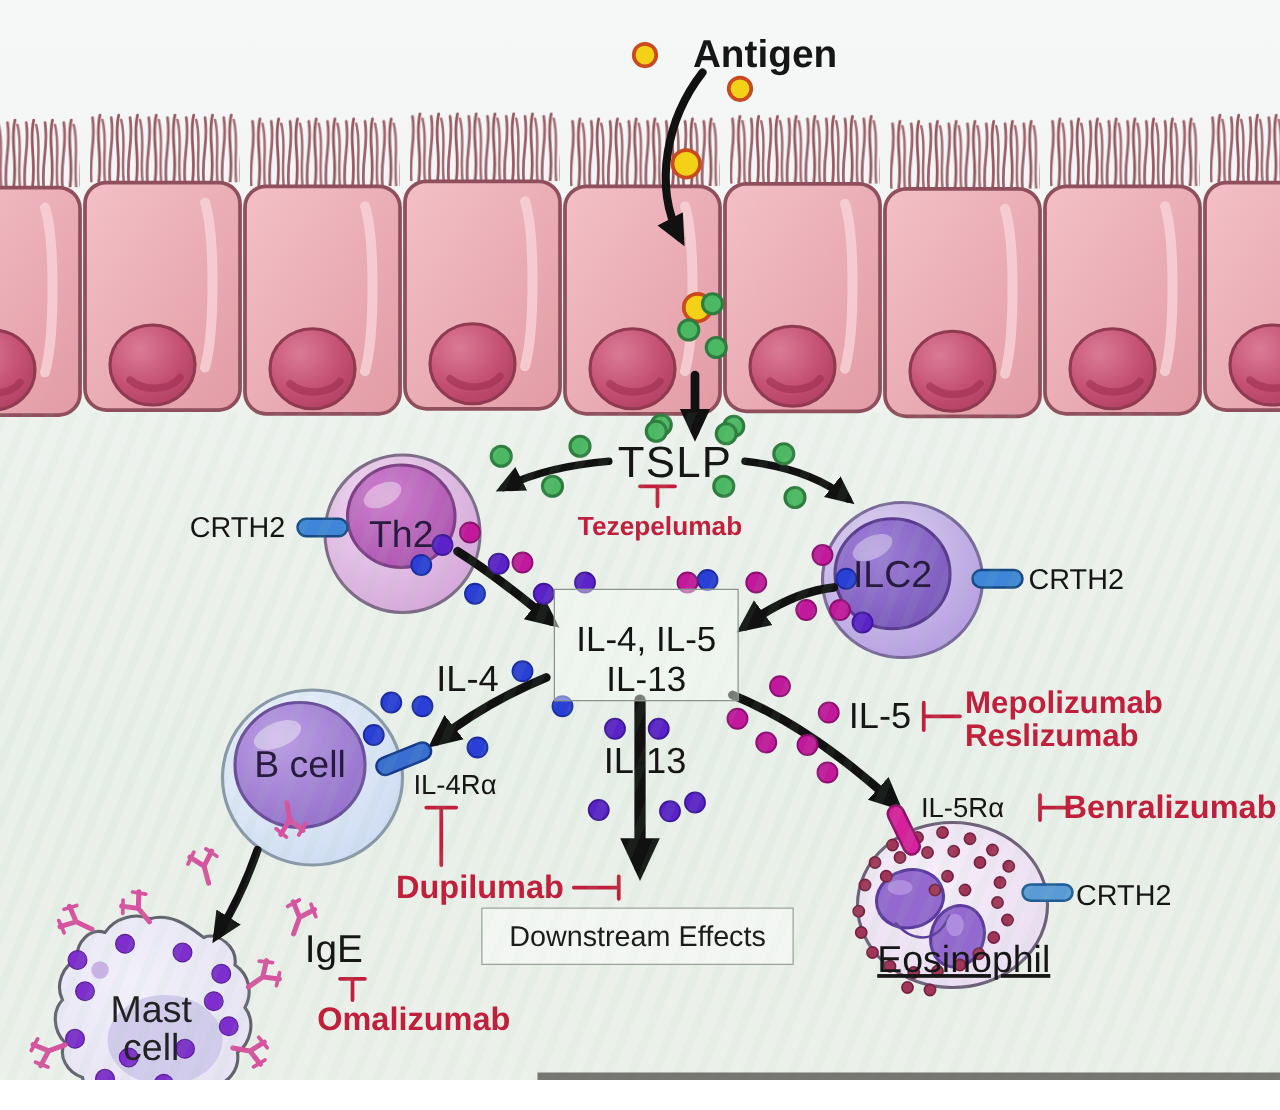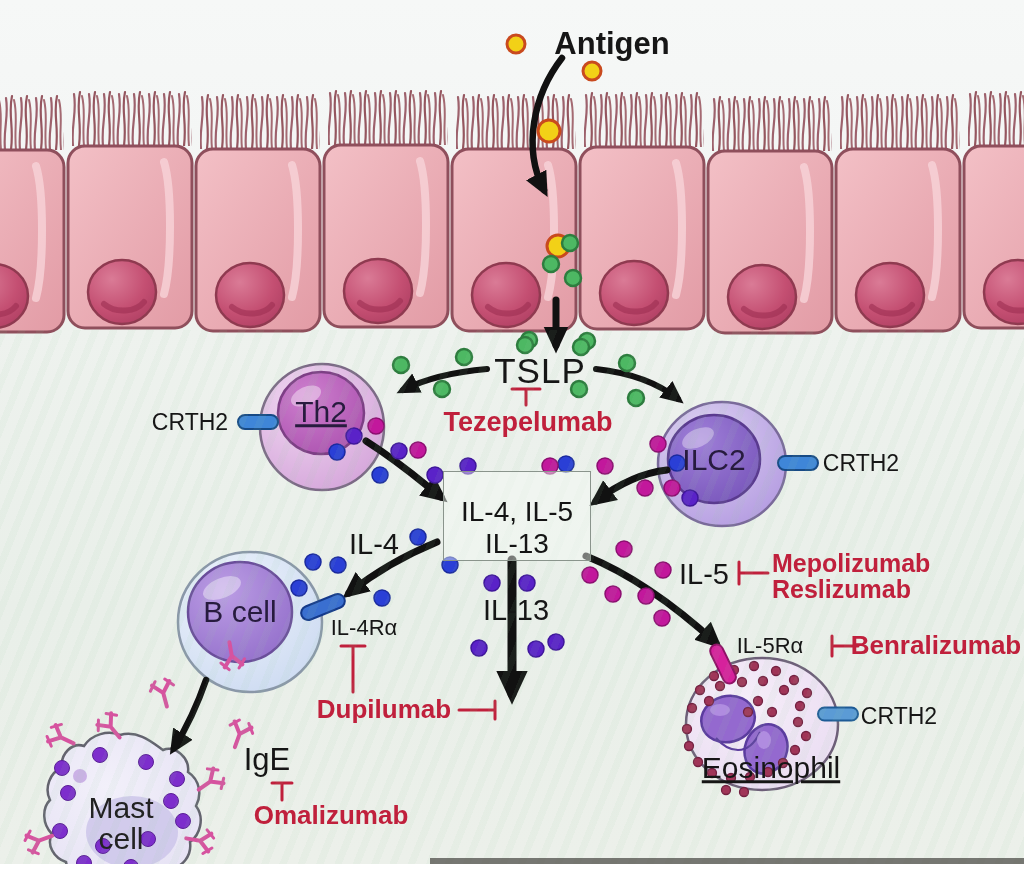--- a/index.html
+++ b/index.html
@@ -7,21 +7,21 @@
     background:linear-gradient(180deg,#f6f8f7 0%,#f4f6f5 16%,#eef2ee 38%,#e9efe9 70%,#ecf0ea 100%);
     font-family:"Liberation Sans",sans-serif;}
   #stage .stripes{position:absolute;left:0;top:330px;right:0;bottom:0;pointer-events:none;opacity:.5;
     background:repeating-linear-gradient(112deg,rgba(150,205,160,0.14) 0 7px,rgba(255,255,255,0) 7px 17px);}
   #art{position:absolute;left:0;top:0;}
   .lbl{position:absolute;transform:translate(-50%,-50%);white-space:nowrap;color:#161616;line-height:1.05;}
   .lbl-left{position:absolute;transform:translateY(-50%);white-space:nowrap;color:#161616;}
   .red{color:#c0203c;font-weight:700;}
   .l-antigen{font-size:31px;font-weight:700;}
   .l-tslp{font-size:35px;letter-spacing:1px;}
-  .l-tez{font-size:27px;}
+  .l-tez{font-size:21px;}
   .l-crth2{font-size:23px;}
   .l-cellname{font-size:30px;color:#271b3e;}
   .l-cyt{font-size:28px;color:#141414;}
   .l-il{font-size:29px;}
   .l-ra{font-size:22px;}
   .l-drug{font-size:26px;}
   .l-drug-s{font-size:25px;}
   .l-ige{font-size:31px;}
   .l-big{font-size:30px;}
   .cytbox{position:absolute;left:443px;top:471px;width:146px;height:88px;border:1.5px solid #8a948c;
@@ -307,35 +307,38 @@
       <use href="#ab" transform="translate(232,657) rotate(170)"></use>
     </g>
   </svg>
 
   <div class="stripes"></div>
 
   <div class="lbl l-antigen" style="left:612px;top:44px;">Antigen</div>
   <div class="lbl l-tslp" style="left:540px;top:371px;">TSLP</div>
   <div class="lbl l-tez red" style="left:528px;top:422px;">Tezepelumab</div>
   <div class="lbl l-crth2" style="left:190px;top:422px;">CRTH2</div>
-  <div class="lbl l-cellname" style="left:321px;top:412px;text-decoration:underline;">Th2</div>
+  <div class="lbl l-cellname" style="left:321px;top:428px;">Th2</div>
   <div class="lbl l-cellname" style="left:714px;top:460px;">ILC2</div>
   <div class="lbl l-crth2" style="left:861px;top:463px;">CRTH2</div>
 
   <div class="cytbox">
     <div class="l-cyt">IL-4, IL-5</div>
     <div class="l-cyt">IL-13</div>
   </div>
 
   <div class="lbl l-il" style="left:374px;top:544px;">IL-4</div>
   <div class="lbl l-cellname" style="left:240px;top:612px;">B cell</div>
   <div class="lbl l-ra" style="left:364px;top:628px;">IL-4Rα</div>
   <div class="lbl l-drug red" style="left:384px;top:710px;">Dupilumab</div>
   <div class="lbl l-il" style="left:516px;top:610px;">IL-13</div>
 
+  <div class="dsbox">
+    <span>Downstream Effects</span>
+  </div>
 
   <div class="lbl l-il" style="left:704px;top:574px;">IL-5</div>
   <div class="lbl-left l-drug-s red" style="left:772px;top:589px;">Reslizumab</div>
   <div class="lbl-left l-drug-s red" style="left:772px;top:563px;">Mepolizumab</div>
   <div class="lbl l-ra" style="left:770px;top:646px;">IL-5Rα</div>
   <div class="lbl l-drug red" style="left:936px;top:646px;">Benralizumab</div>
 
   <div class="lbl l-ige" style="left:267px;top:760px;">IgE</div>
   <div class="lbl l-drug red" style="left:331px;top:816px;">Omalizumab</div>
   <div class="lbl l-big" style="left:121px;top:808px;color:#222;">Mast</div>

